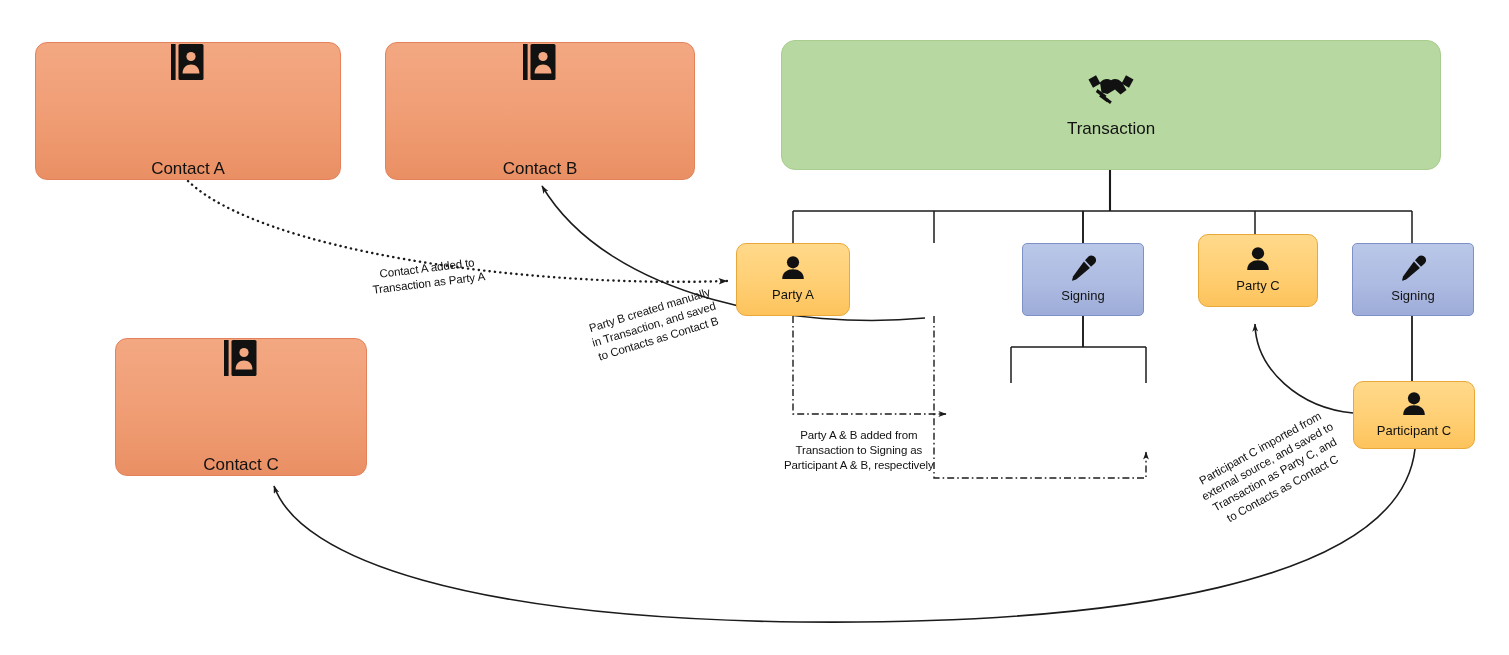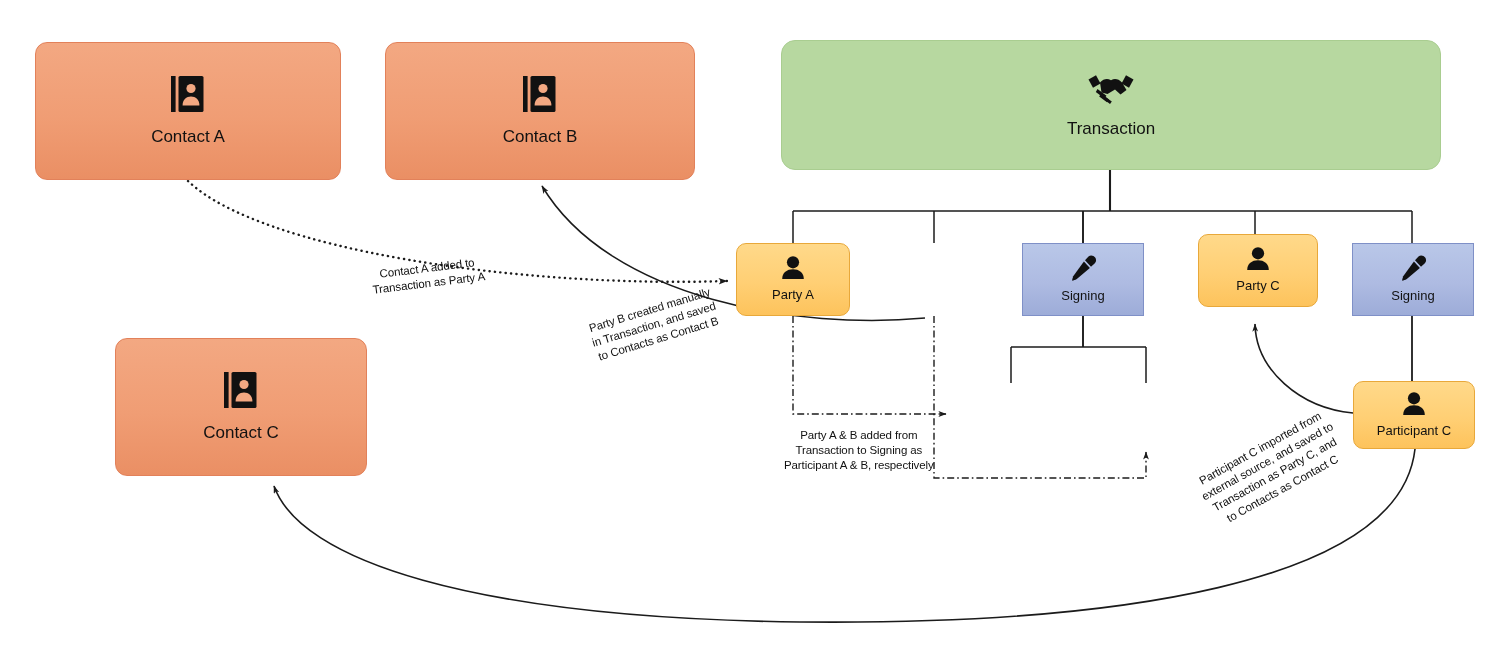--- a/index.html
+++ b/index.html
@@ -41,20 +41,21 @@
   .node .nlabel{
     display:block;
     white-space:nowrap;
   }
 
   
   .contact{
     background:linear-gradient(180deg,#f3a882 0%,#f09d74 55%,#ea8f64 100%);
     border:1px solid #e2815a;
     box-shadow:0 0 0 0 rgba(0,0,0,0);
+    justify-content:space-between;
   }
   .contact .nlabel{font-size:17px;}
   .contact .glyph{margin-bottom:12px;}
 
   
   .transaction{
     background:#b7d8a0;
     border:1px solid #a9cd90;
     border-radius:14px;
   }
@@ -67,21 +68,21 @@
     border:1px solid #e8a83a;
     border-radius:10px;
   }
   .party .nlabel{font-size:13px;}
   .party .glyph{margin-bottom:5px;}
 
   
   .signing{
     background:linear-gradient(180deg,#b9c7e8 0%,#aebbe2 55%,#9dacd8 100%);
     border:1px solid #7f90c7;
-    border-radius:0;
+    border-radius:5px;
   }
   .signing .nlabel{font-size:13px;}
   .signing .glyph{margin-bottom:5px;}
 
   
   .annot{
     position:absolute;
     font-size:11.5px;
     color:#111111;
     line-height:1.32;

